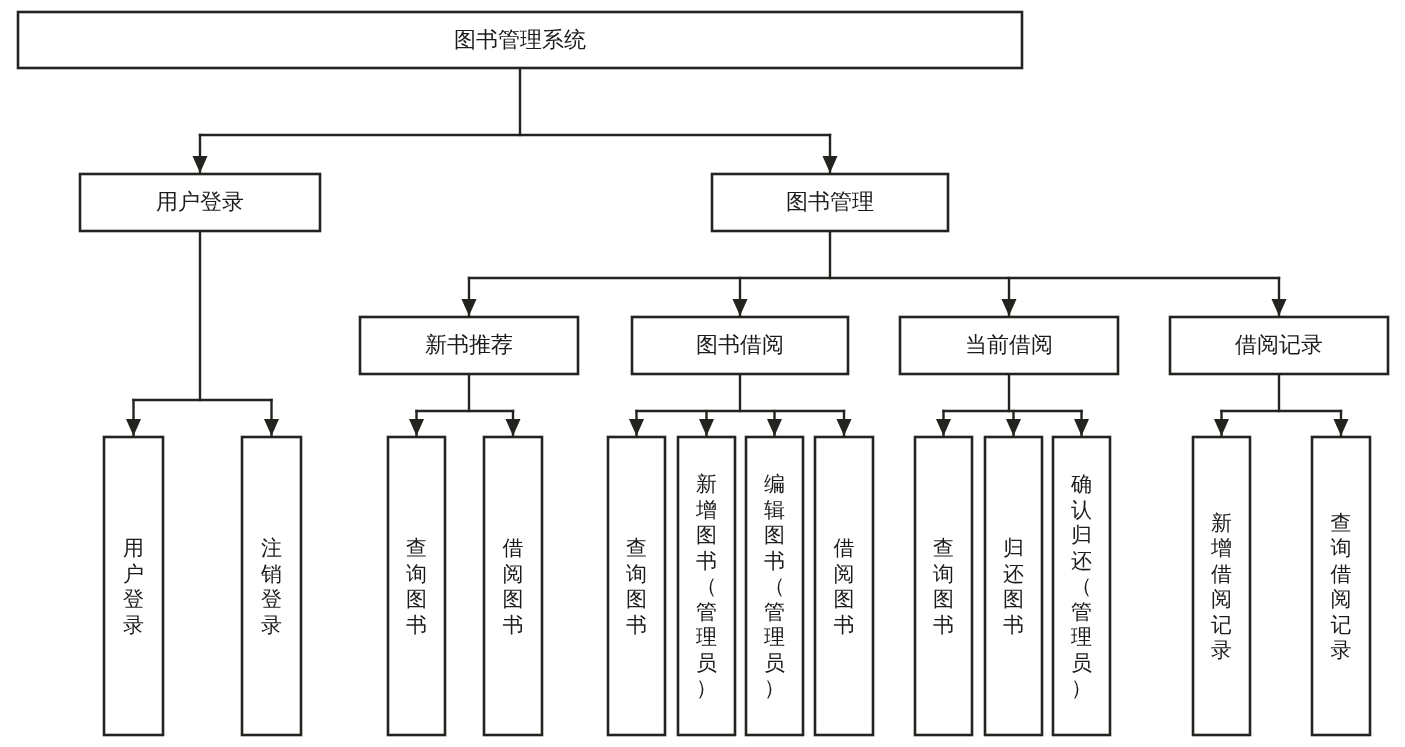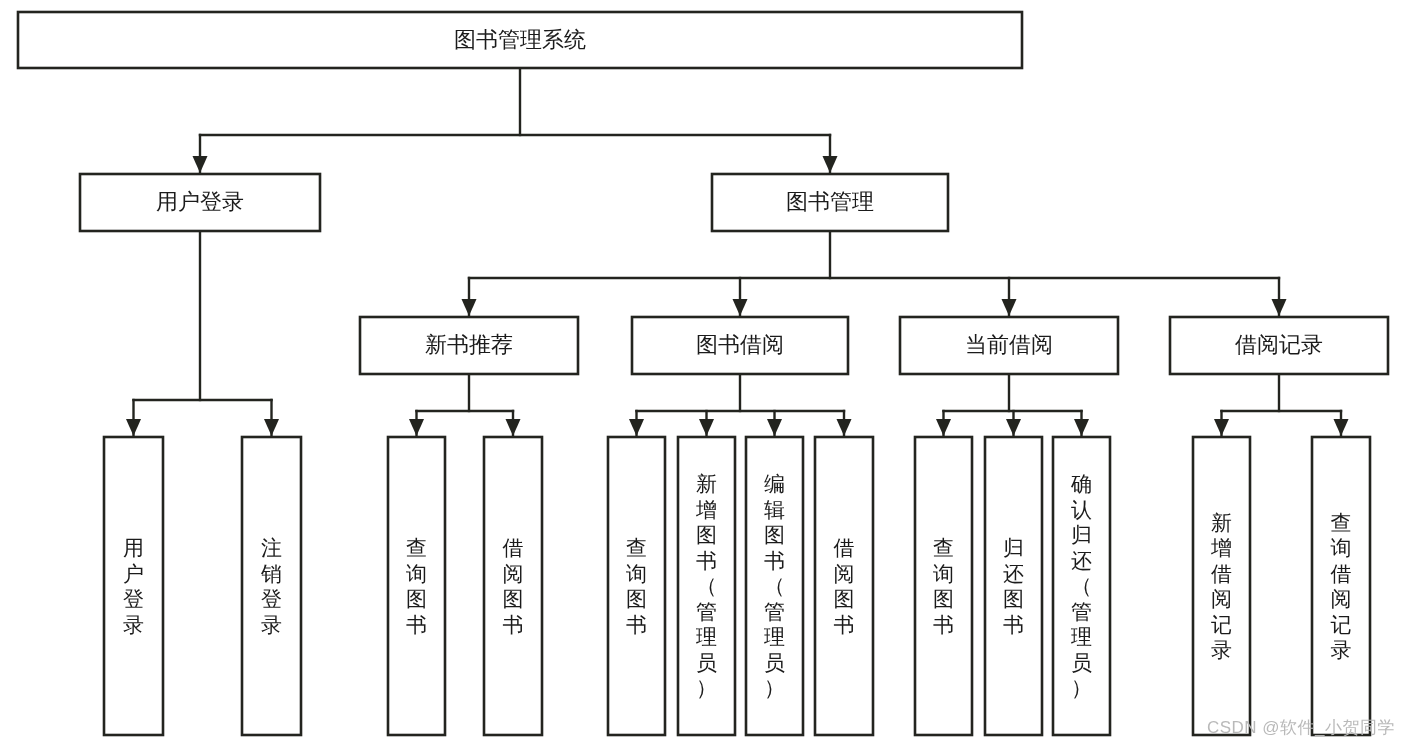--- a/index.html
+++ b/index.html
@@ -202,14 +202,13 @@
         <g>
           <rect x="1193" y="437" width="57" height="298" class="node-box"></rect>
           <text x="1221.5" y="529.5" class="node-label-vertical"><tspan x="1221.5" dy="0">新</tspan><tspan x="1221.5" dy="25.5">增</tspan><tspan x="1221.5" dy="25.5">借</tspan><tspan x="1221.5" dy="25.5">阅</tspan><tspan x="1221.5" dy="25.5">记</tspan><tspan x="1221.5" dy="25.5">录</tspan></text>
         </g>
         <g>
           <rect x="1312" y="437" width="58" height="298" class="node-box"></rect>
           <text x="1341" y="529.5" class="node-label-vertical"><tspan x="1341" dy="0">查</tspan><tspan x="1341" dy="25.5">询</tspan><tspan x="1341" dy="25.5">借</tspan><tspan x="1341" dy="25.5">阅</tspan><tspan x="1341" dy="25.5">记</tspan><tspan x="1341" dy="25.5">录</tspan></text>
         </g>
       </g>
   </svg>
-  <div class="watermark">CSDN @软件_小贺同学</div>
 </div>
 
 </body></html>

